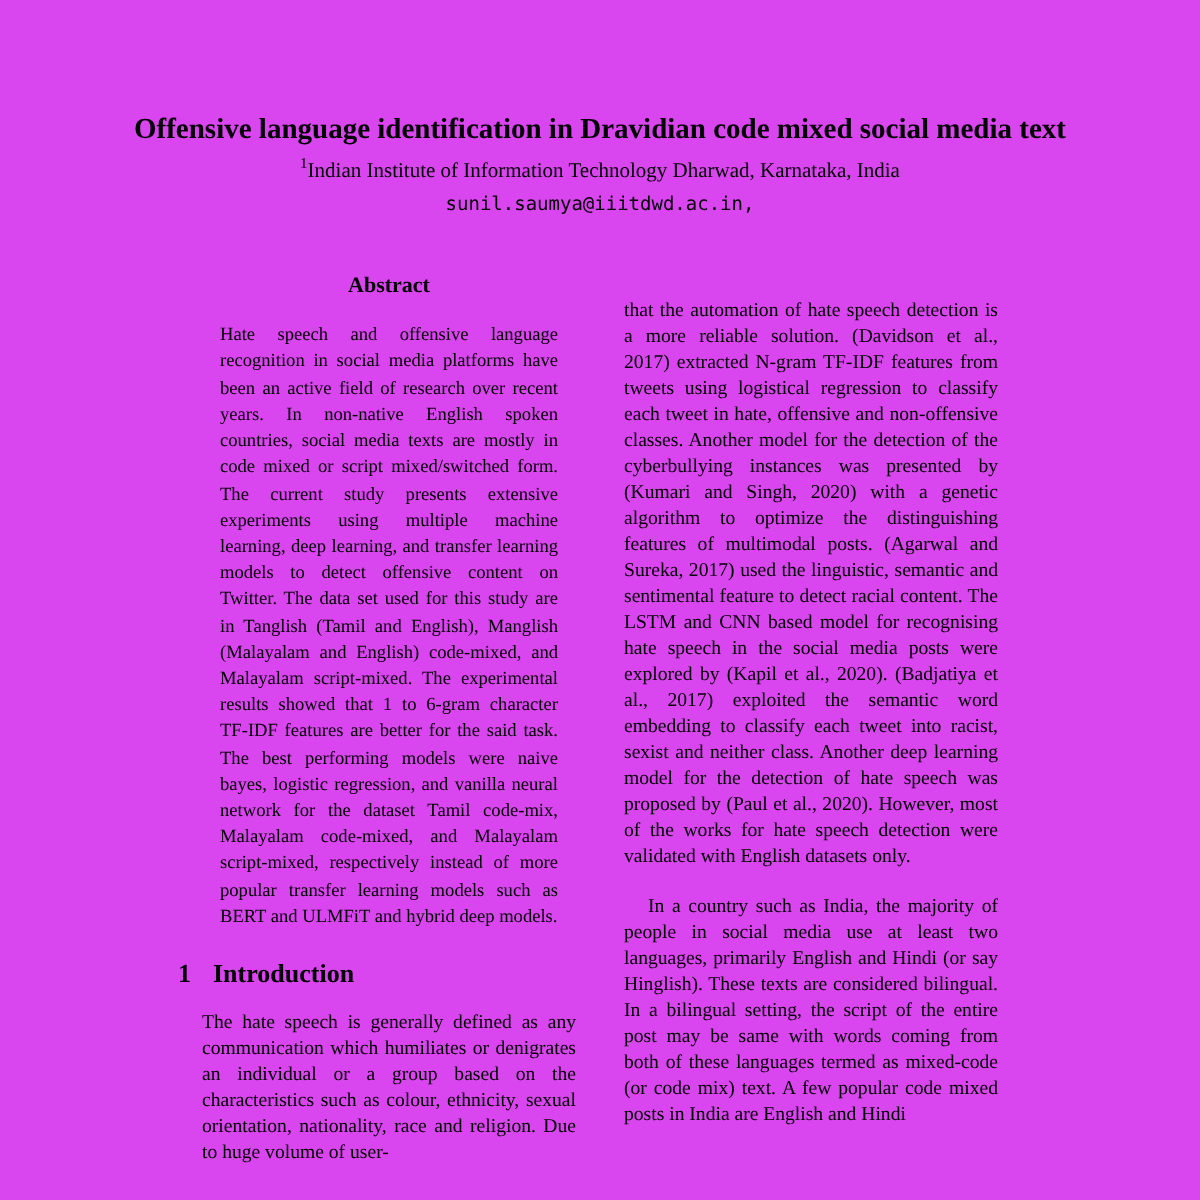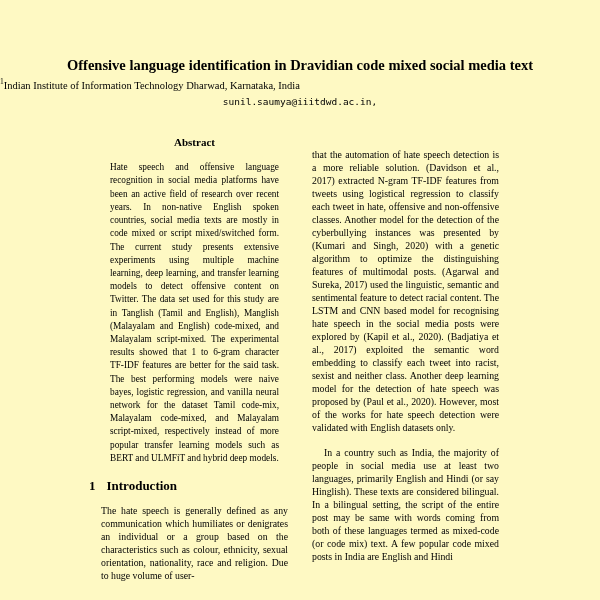--- a/index.html
+++ b/index.html
@@ -4,40 +4,41 @@
 <style>
   html, body { margin: 0; padding: 0; }
   body {
     width: 600px; height: 600px;
     background: #ffffff;
     color: #000000;
     font-family: "Liberation Serif", serif;
   }
   .page {
     width: 600px; height: 600px;
-    background: #fef9c3;
+    background: #d946ef;
     overflow: hidden;
     position: relative;
   }
   .title {
     margin: 56px auto 0 auto;
     width: 470px;
     text-align: center;
     font-weight: bold;
     font-size: 14.5px;
     line-height: 1.3;
   }
   .authors {
     margin-top: 13px;
     text-align: center;
     font-weight: bold;
     font-size: 11.5px;
   }
   .authors sup, .affil sup { font-size: 7.5px; font-weight: normal; }
   .affil {
+    text-align: center;
     font-size: 10.5px;
     line-height: 1.3;
   }
   .affils { margin-top: 2px; }
   .emails {
     margin-top: 3px;
     text-align: center;
     font-family: "DejaVu Sans Mono", monospace;
     font-size: 9.5px;
     line-height: 1.4;

